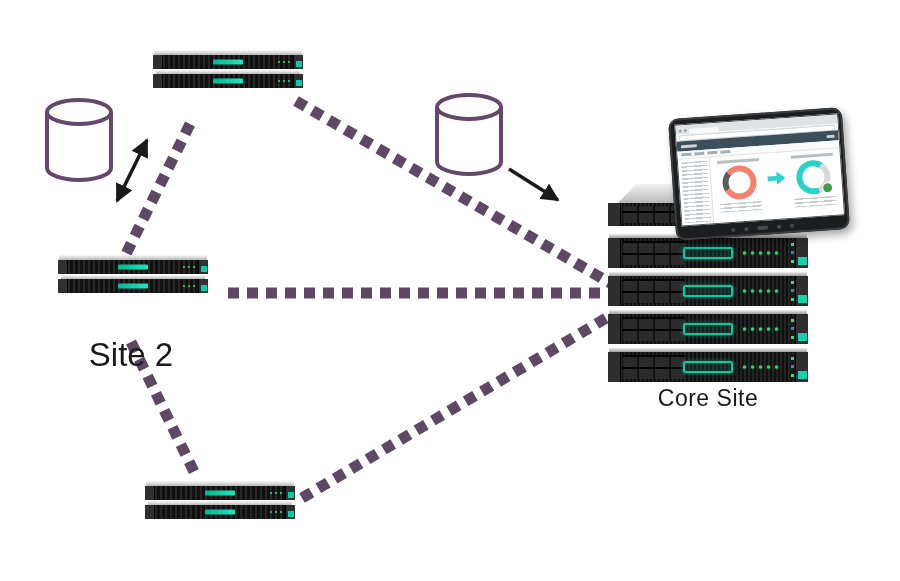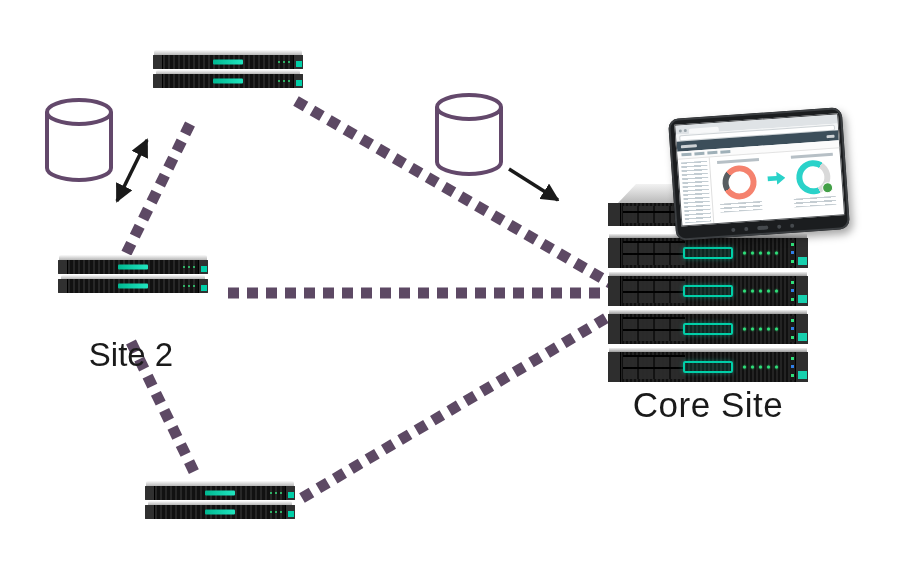--- a/index.html
+++ b/index.html
@@ -15,21 +15,21 @@
   
   .connector-layer{position:absolute;left:0;top:0;z-index:1;}
   .dash{stroke:var(--color-purple,#5d4964);stroke-width:11;stroke-dasharray:11 8;fill:none;}
   .cyl path,.cyl ellipse{stroke:var(--color-cylinder,#63486b);stroke-width:4;fill:#fff;}
   .arrow{stroke:var(--color-ink,#1a1a1a);stroke-width:3.5;}
   .ah{fill:var(--color-ink,#1a1a1a);}
 
   
   .label{position:absolute;z-index:4;font-size:33px;color:var(--color-ink);
          text-align:center;width:152px;white-space:nowrap;}
-  .label.big{font-size:35px;width:202px;letter-spacing:.5px;}
+  .label.big{font-size:23px;width:202px;letter-spacing:.5px;}
 
   
   .site-server{position:absolute;z-index:3;width:150px;height:40px;}
   .srv-unit{position:relative;height:19px;margin-bottom:1px;}
   .srv-cap{height:4px;margin:0 3px;border-radius:2px 2px 0 0;
            background:linear-gradient(#fbfbfb,#b7b7b7);}
   .srv-unit:first-child .srv-cap{height:5px;margin:0 1px;}
   .srv-face{position:relative;height:14px;border-radius:1px;
             background:#141414;
             background-image:repeating-linear-gradient(90deg,#272727 0 2px,#111 2px 5px);}

